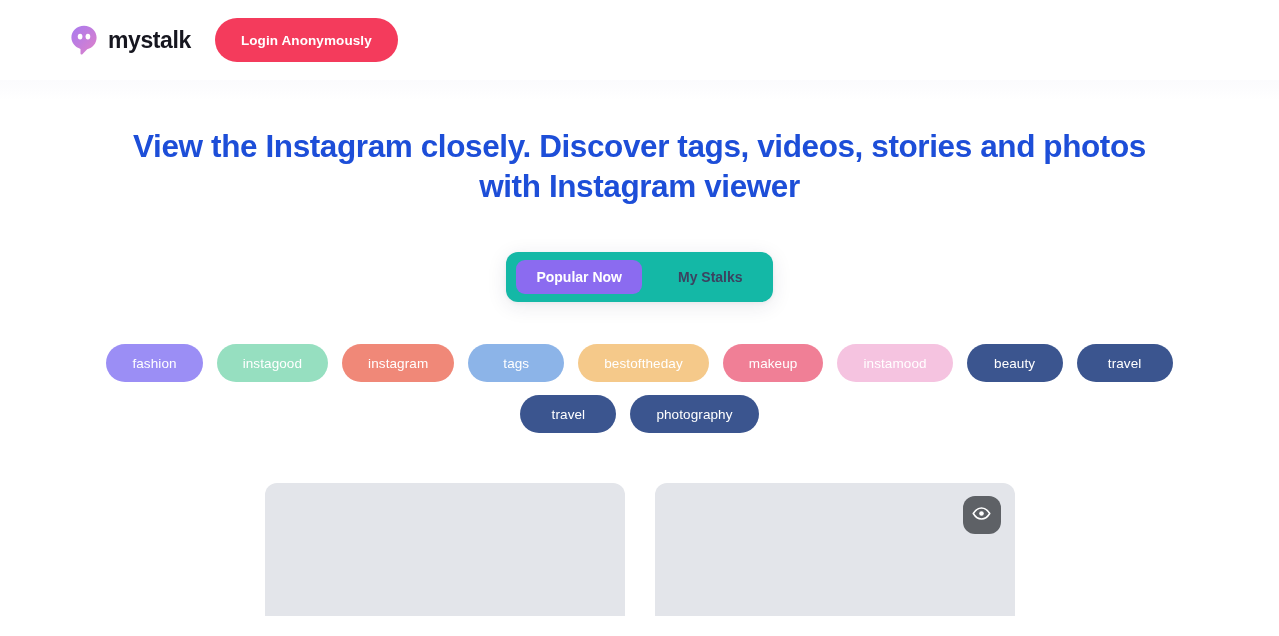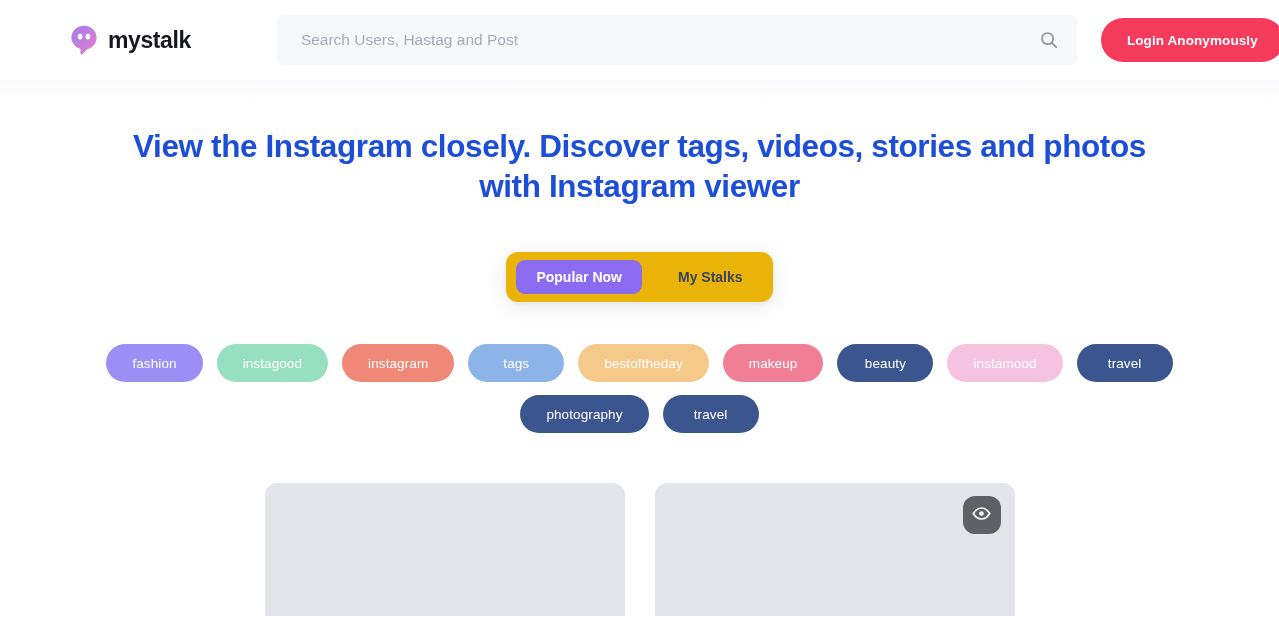--- a/index.html
+++ b/index.html
@@ -144,21 +144,21 @@
   .tabs-row {
     display: flex;
     justify-content: center;
     margin-top: 46px;
   }
 
   .tabs {
     display: inline-flex;
     align-items: center;
     gap: 16px;
-    background: #eab308;
+    background: #14b8a6;
     border-radius: 12px;
     padding: 8px 10px;
     box-shadow: 0 4px 20px rgba(35, 40, 80, 0.10), 0 1px 4px rgba(35, 40, 80, 0.05);
   }
 
   .tab {
     border: none;
     background: transparent;
     font-family: "Liberation Sans", sans-serif;
     font-size: 14px;
@@ -258,29 +258,20 @@
           <path d="M14 0.8 C21.2 0.8 26.6 6.0 26.6 12.6 C26.6 18.4 22.6 23.2 17.2 24.3
                    L12.4 29.2 C11.7 29.9 10.5 29.4 10.5 28.4 L10.5 23.9
                    C5.2 22.4 1.4 17.9 1.4 12.6 C1.4 6.0 6.8 0.8 14 0.8 Z" fill="url(#glogo)"></path>
           <ellipse cx="10.1" cy="11.6" rx="2.35" ry="2.9" fill="#ffffff"></ellipse>
           <ellipse cx="17.9" cy="11.6" rx="2.35" ry="2.9" fill="#ffffff"></ellipse>
         </svg>
       </span>
       <span class="brand-name">mystalk</span>
     </div>
 
-    <div class="search-wrap">
-      <input class="search-box" type="text" placeholder="Search Users, Hastag and Post" style="">
-      <span class="search-icon">
-        <svg viewBox="0 0 20 20" fill="none" stroke="currentColor" stroke-width="1.7" stroke-linecap="round" aria-hidden="true">
-          <circle cx="8.6" cy="8.6" r="5.6"></circle>
-          <line x1="12.8" y1="12.8" x2="17.2" y2="17.2"></line>
-        </svg>
-      </span>
-    </div>
 
     <button class="login-btn" style="background: rgb(244, 59, 92);">Login Anonymously</button>
   </header>
 
   <div class="header-band"></div>
 
   <section class="hero">
     <h1 class="hero-title">View the Instagram closely. Discover tags, videos, stories and photos with Instagram viewer</h1>
 
     <div class="tabs-row">
@@ -290,25 +281,25 @@
       </div>
     </div>
 
     <div class="tags">
       <button class="tag" style="background: rgb(155, 142, 245);">fashion</button>
       <button class="tag" style="background: rgb(150, 223, 192);">instagood</button>
       <button class="tag" style="background: rgb(240, 136, 120);">instagram</button>
       <button class="tag" style="background: rgb(140, 180, 232);">tags</button>
       <button class="tag" style="background: rgb(245, 201, 138);">bestoftheday</button>
       <button class="tag" style="background: rgb(240, 127, 150);">makeup</button>
+      <button class="tag" style="background: rgb(245, 195, 224);">instamood</button>
       <button class="tag" style="background: rgb(59, 85, 143);">beauty</button>
-      <button class="tag" style="background: rgb(245, 195, 224);">instamood</button>
+      <button class="tag" style="background: rgb(59, 85, 143);">travel</button>
       <button class="tag" style="background: rgb(59, 85, 143);">travel</button>
       <button class="tag" style="background: rgb(59, 85, 143);">photography</button>
-      <button class="tag" style="background: rgb(59, 85, 143);">travel</button>
     </div>
   </section>
 
   <div class="cards">
 
     <div class="card" style="background: rgb(227, 229, 234);"></div>
 
     <div class="card" style="background: rgb(227, 229, 234);">
       <div class="eye-badge">
         <span>

